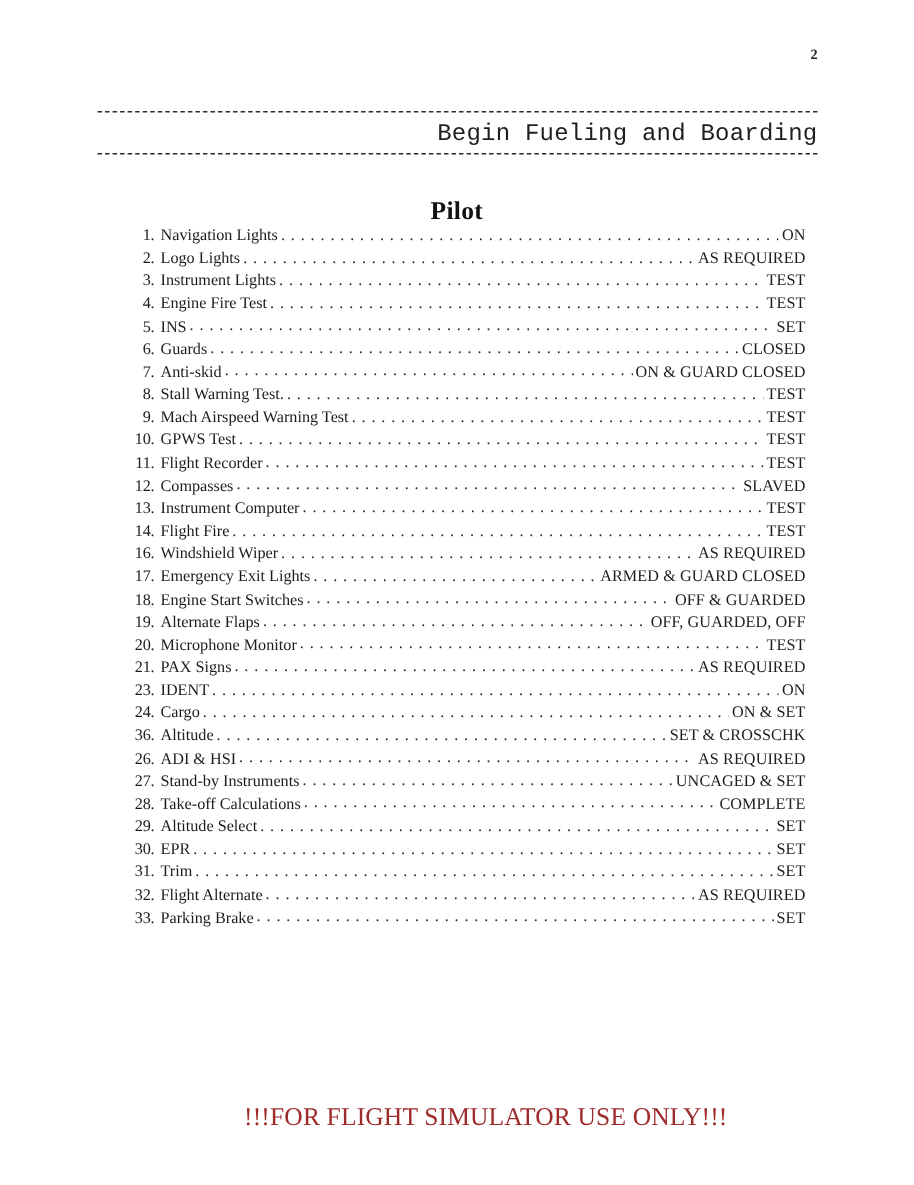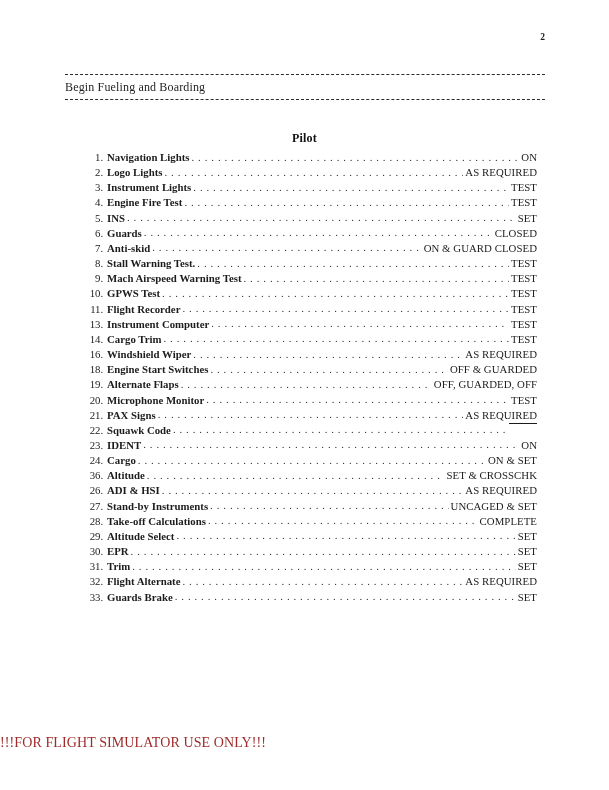--- a/index.html
+++ b/index.html
@@ -41,35 +41,36 @@
     left: 65px;
     width: 480px;
   }
   .dashed-rule {
     height: 0;
     border-top: 1.1px dashed #2b2b2b;
     line-height: 0;
     font-size: 0;
   }
   .header-title {
-    text-align: left;
-    font-size: 12px;
+    text-align: right;
+    font-size: 16px;
     color: #1f1f1f;
     padding: 5px 0 4px 0;
     letter-spacing: 0.15px;
+    font-family: Liberation Mono, monospace;
   }
 
   
   .section-heading {
     position: absolute;
     top: 131px;
     left: 0;
     width: 609px;
     text-align: center;
-    font-size: 12px;
+    font-size: 17px;
     font-weight: bold;
     color: #111;
     letter-spacing: 0.2px;
   }
 
   
   .checklist {
     position: absolute;
     top: 150px;
     left: 84px;
@@ -89,21 +90,20 @@
   .row-num {
     flex: 0 0 auto;
     width: 19px;
     text-align: right;
     padding-right: 4px;
     letter-spacing: -0.1px;
   }
   .row-label {
     flex: 0 0 auto;
     padding-right: 2px;
-    font-weight: bold;
   }
   .leader {
     flex: 1 1 auto;
     overflow: hidden;
     min-width: 8px;
     position: relative;
     top: -0.5px;
   }
   .leader::before {
     content: ". . . . . . . . . . . . . . . . . . . . . . . . . . . . . . . . . . . . . . . . . . . . . . . . . . . . . . . . . . . . . . . . . . . . . . . . . . . . . . . . . . . . . . . . . . . . . . . . . . . . . . . . . . . . . . . . . . . .";
@@ -126,22 +126,22 @@
     position: relative;
     top: -2px;
   }
 
   
   .footer-note {
     position: absolute;
     top: 735px;
     left: 0;
     width: 485px;
-    text-align: left;
-    font-size: 14px;
+    text-align: right;
+    font-size: 17px;
     color: #9e2b2b;
     letter-spacing: 0.1px;
   }
 </style>
 </head>
 <body>
 
 <div class="page">
 
   <div class="page-number">2</div>
@@ -215,38 +215,50 @@
         <span class="leader"></span>
         <span class="row-value">TEST</span>
       </li>
       <li class="check-row">
         <span class="row-num">11.</span>
         <span class="row-label">Flight Recorder</span>
         <span class="leader"></span>
         <span class="row-value">TEST</span>
       </li>
       <li class="check-row">
+        <span class="row-num">12.</span>
+        <span class="row-label">Compasses</span>
+        <span class="leader"></span>
+        <span class="row-value">SLAVED</span>
+      </li>
+      <li class="check-row">
         <span class="row-num">13.</span>
         <span class="row-label">Instrument Computer</span>
         <span class="leader"></span>
         <span class="row-value">TEST</span>
       </li>
       <li class="check-row">
         <span class="row-num">14.</span>
-        <span class="row-label">Cargo Trim</span>
+        <span class="row-label">Flight Fire</span>
         <span class="leader"></span>
         <span class="row-value">TEST</span>
       </li>
       <li class="check-row">
         <span class="row-num">16.</span>
         <span class="row-label">Windshield Wiper</span>
         <span class="leader"></span>
         <span class="row-value">AS REQUIRED</span>
       </li>
       <li class="check-row">
+        <span class="row-num">17.</span>
+        <span class="row-label">Emergency Exit Lights</span>
+        <span class="leader"></span>
+        <span class="row-value">ARMED &amp; GUARD CLOSED</span>
+      </li>
+      <li class="check-row">
         <span class="row-num">18.</span>
         <span class="row-label">Engine Start Switches</span>
         <span class="leader"></span>
         <span class="row-value">OFF &amp; GUARDED</span>
       </li>
       <li class="check-row">
         <span class="row-num">19.</span>
         <span class="row-label">Alternate Flaps</span>
         <span class="leader"></span>
         <span class="row-value">OFF, GUARDED, OFF</span>
@@ -257,26 +269,20 @@
         <span class="leader"></span>
         <span class="row-value">TEST</span>
       </li>
       <li class="check-row">
         <span class="row-num">21.</span>
         <span class="row-label">PAX Signs</span>
         <span class="leader"></span>
         <span class="row-value">AS REQUIRED</span>
       </li>
       <li class="check-row">
-        <span class="row-num">22.</span>
-        <span class="row-label">Squawk Code</span>
-        <span class="leader"></span>
-        <span class="row-value blank-field"></span>
-      </li>
-      <li class="check-row">
         <span class="row-num">23.</span>
         <span class="row-label">IDENT</span>
         <span class="leader"></span>
         <span class="row-value">ON</span>
       </li>
       <li class="check-row">
         <span class="row-num">24.</span>
         <span class="row-label">Cargo</span>
         <span class="leader"></span>
         <span class="row-value">ON &amp; SET</span>
@@ -324,21 +330,21 @@
         <span class="row-value">SET</span>
       </li>
       <li class="check-row">
         <span class="row-num">32.</span>
         <span class="row-label">Flight Alternate</span>
         <span class="leader"></span>
         <span class="row-value">AS REQUIRED</span>
       </li>
       <li class="check-row">
         <span class="row-num">33.</span>
-        <span class="row-label">Guards Brake</span>
+        <span class="row-label">Parking Brake</span>
         <span class="leader"></span>
         <span class="row-value">SET</span>
       </li>
     </ul>
 
   <div class="footer-note">!!!FOR FLIGHT SIMULATOR USE ONLY!!!</div>
 
 </div>
 
 </body></html>

